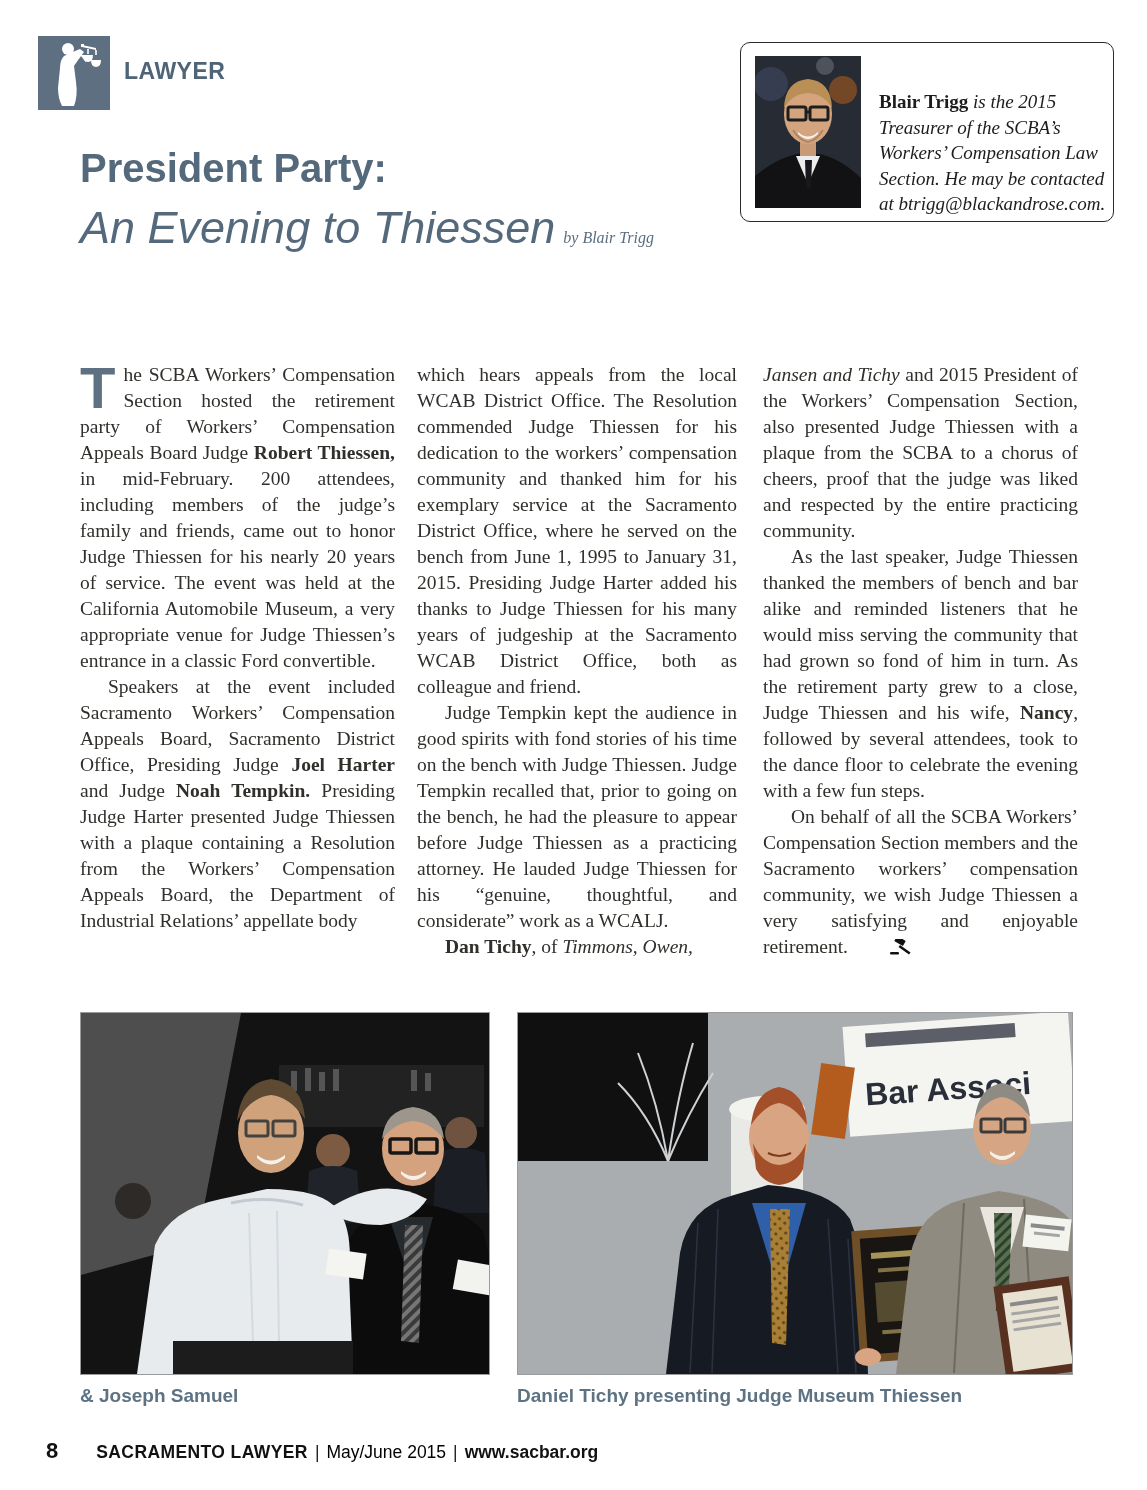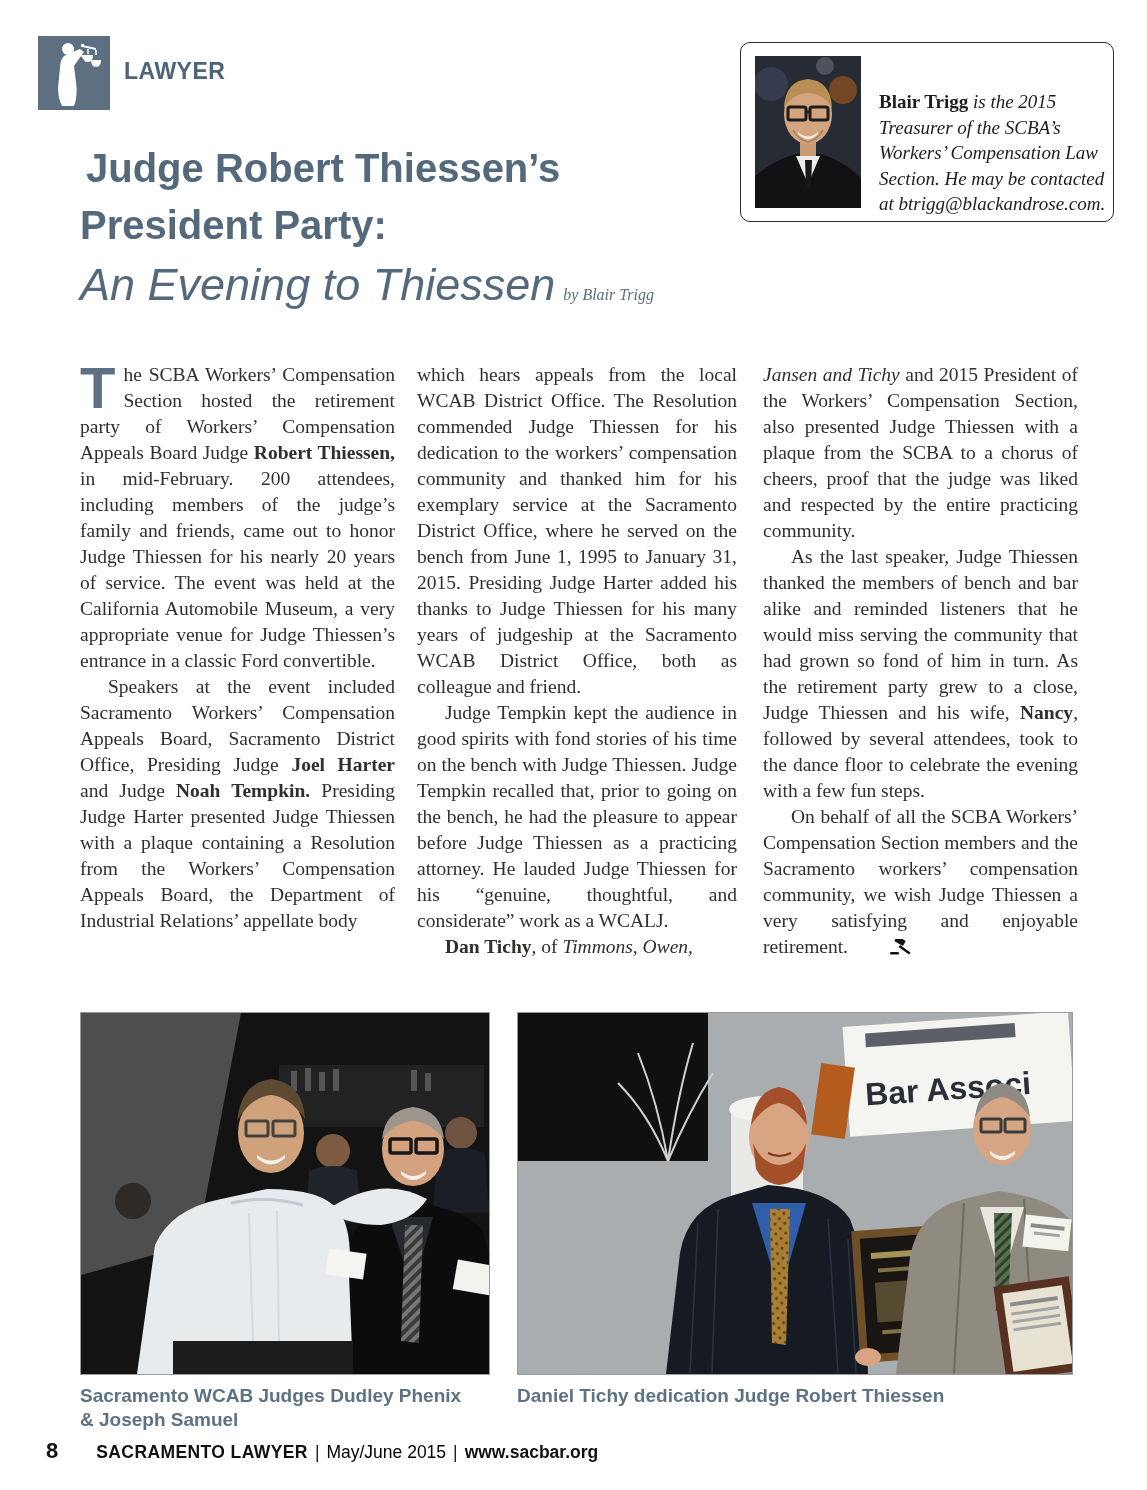--- a/index.html
+++ b/index.html
@@ -109,21 +109,20 @@
           <path d="M45 19 Q45 26 50 26 Q55 26 55 19 Z"></path>
           <path d="M53 24 Q53 31 58 31 Q63 31 63 24 Z"></path>
           <rect x="24" y="34" width="5" height="22" transform="rotate(8 26 45)"></rect>
         </g>
       </svg>
     </span>
   </div>
   <div class="events-label">LAWYER</div>
 
   <div class="title-block">
-    <div class="title-line first">Judge Robert Thiessen’s</div>
     <div class="title-line">President Party:</div>
     <div class="title-italic">
       <span>An Evening to Thiessen</span><span class="byline">by Blair Trigg</span>
     </div>
   </div>
 
   <div class="author-box">
     <div class="author-photo">
       <svg width="106" height="152" viewBox="0 0 106 152">
         <rect width="106" height="152" fill="#262b34"></rect>
@@ -291,25 +290,24 @@
         <rect x="490" y="276" width="60" height="79" fill="#e8e2d2"></rect>
         <rect x="496" y="286" width="48" height="4" fill="#8a8a8a"></rect>
         <rect x="496" y="296" width="48" height="3" fill="#a5a5a5"></rect>
         <rect x="496" y="304" width="48" height="3" fill="#a5a5a5"></rect>
         <rect x="496" y="312" width="48" height="3" fill="#a5a5a5"></rect>
       </g>
     </svg>
   </div>
 
   <div class="caption caption-left">
-    <span>Sacramento WCAB Judges Dudley Phenix</span>
     <span>&amp; Joseph Samuel</span>
   </div>
   <div class="caption caption-right">
-    <span>Daniel Tichy dedication Judge Robert Thiessen</span>
+    <span>Daniel Tichy presenting Judge Museum Thiessen</span>
   </div>
 
   <div class="footer">
     <span class="pagenum">8</span>
     <span class="mag">SACRAMENTO LAWYER</span>
     <span class="sep">|</span>
     <span class="issue">May/June 2015</span>
     <span class="sep">|</span>
     <span class="site">www.sacbar.org</span>
   </div>

